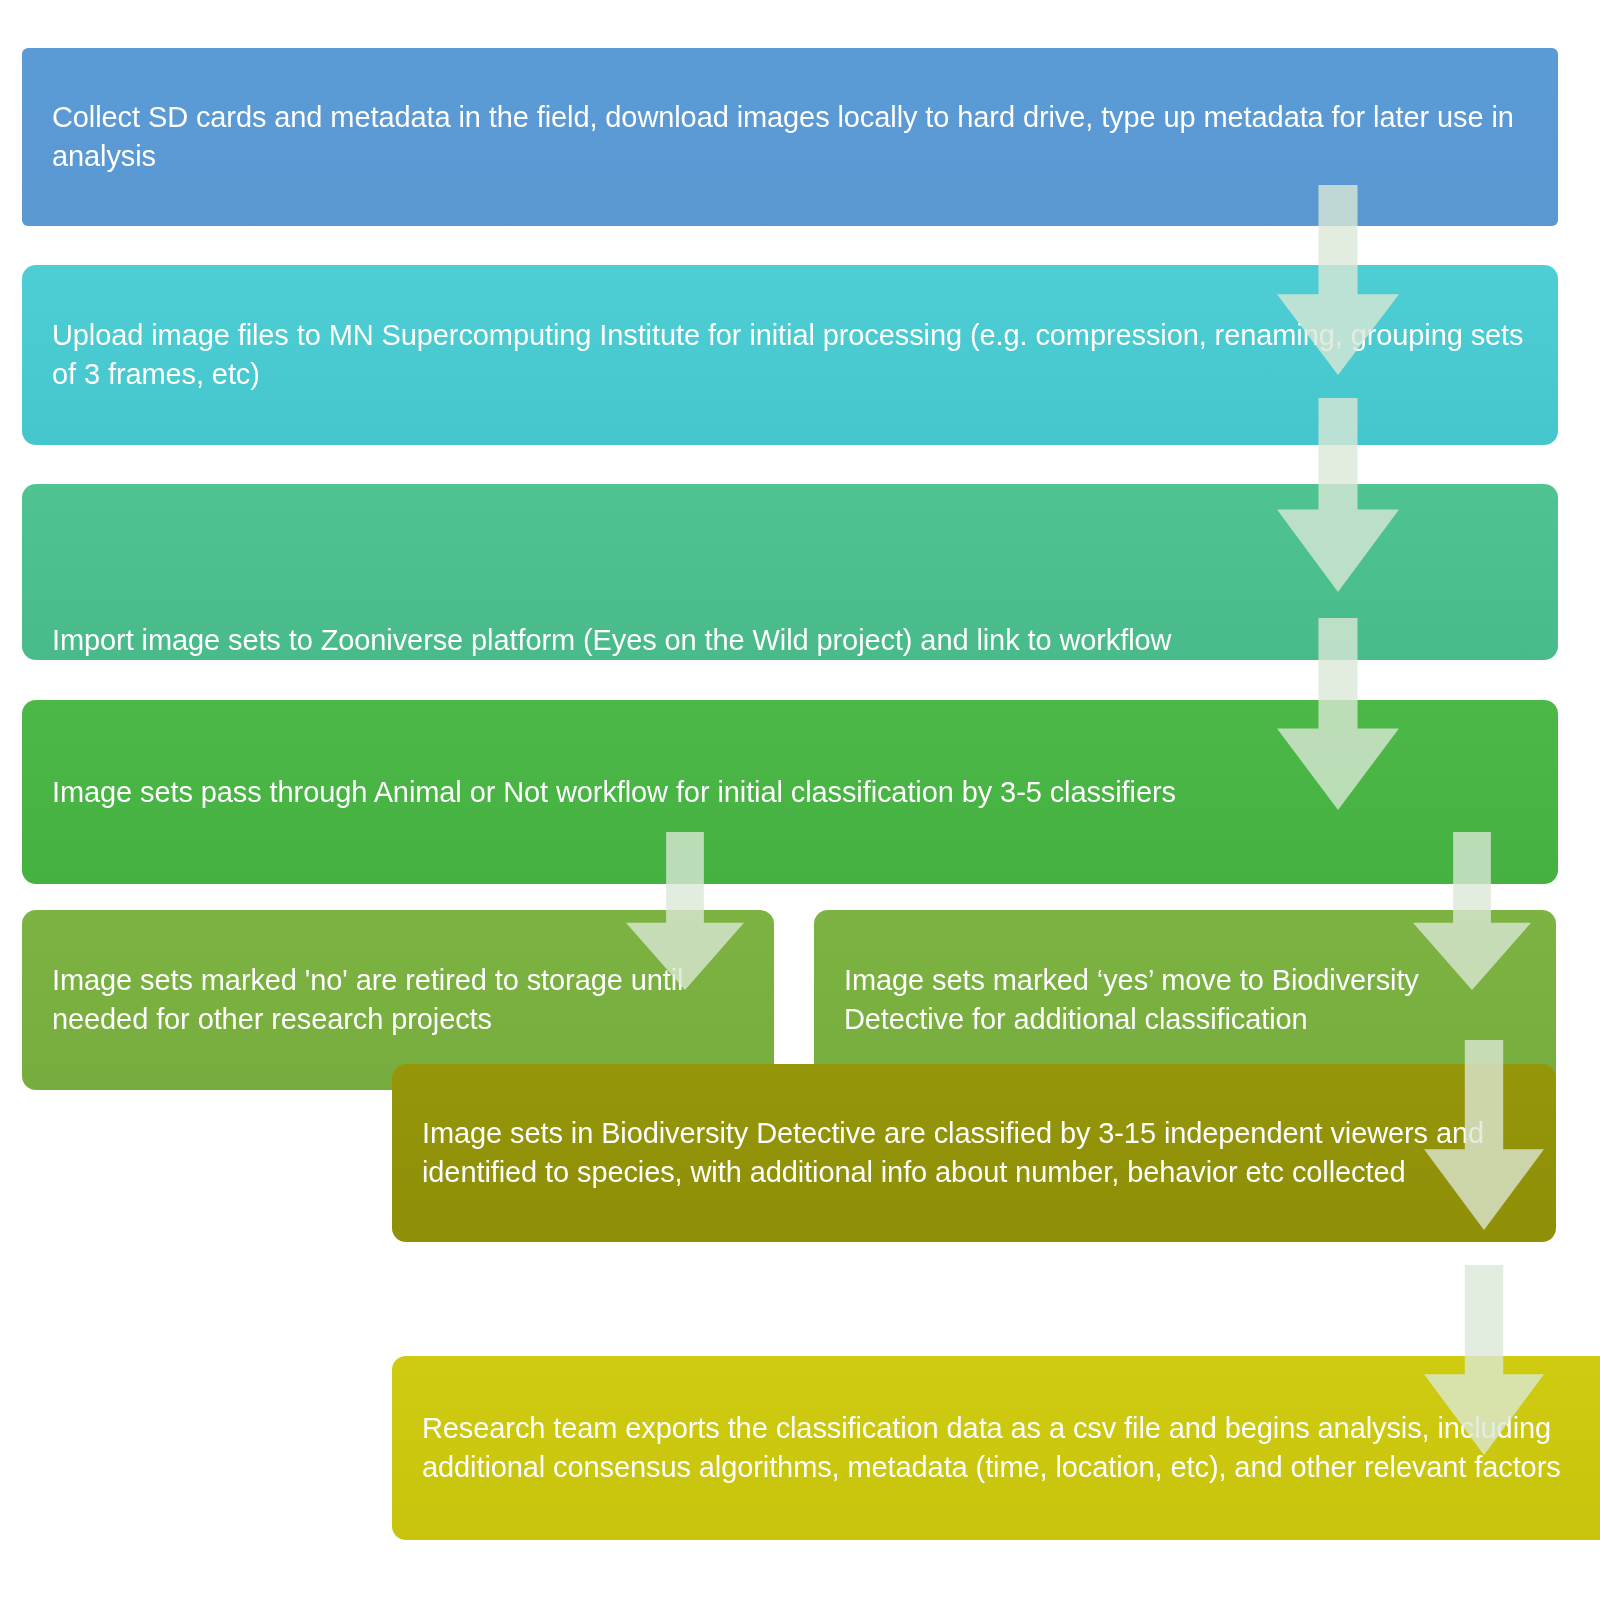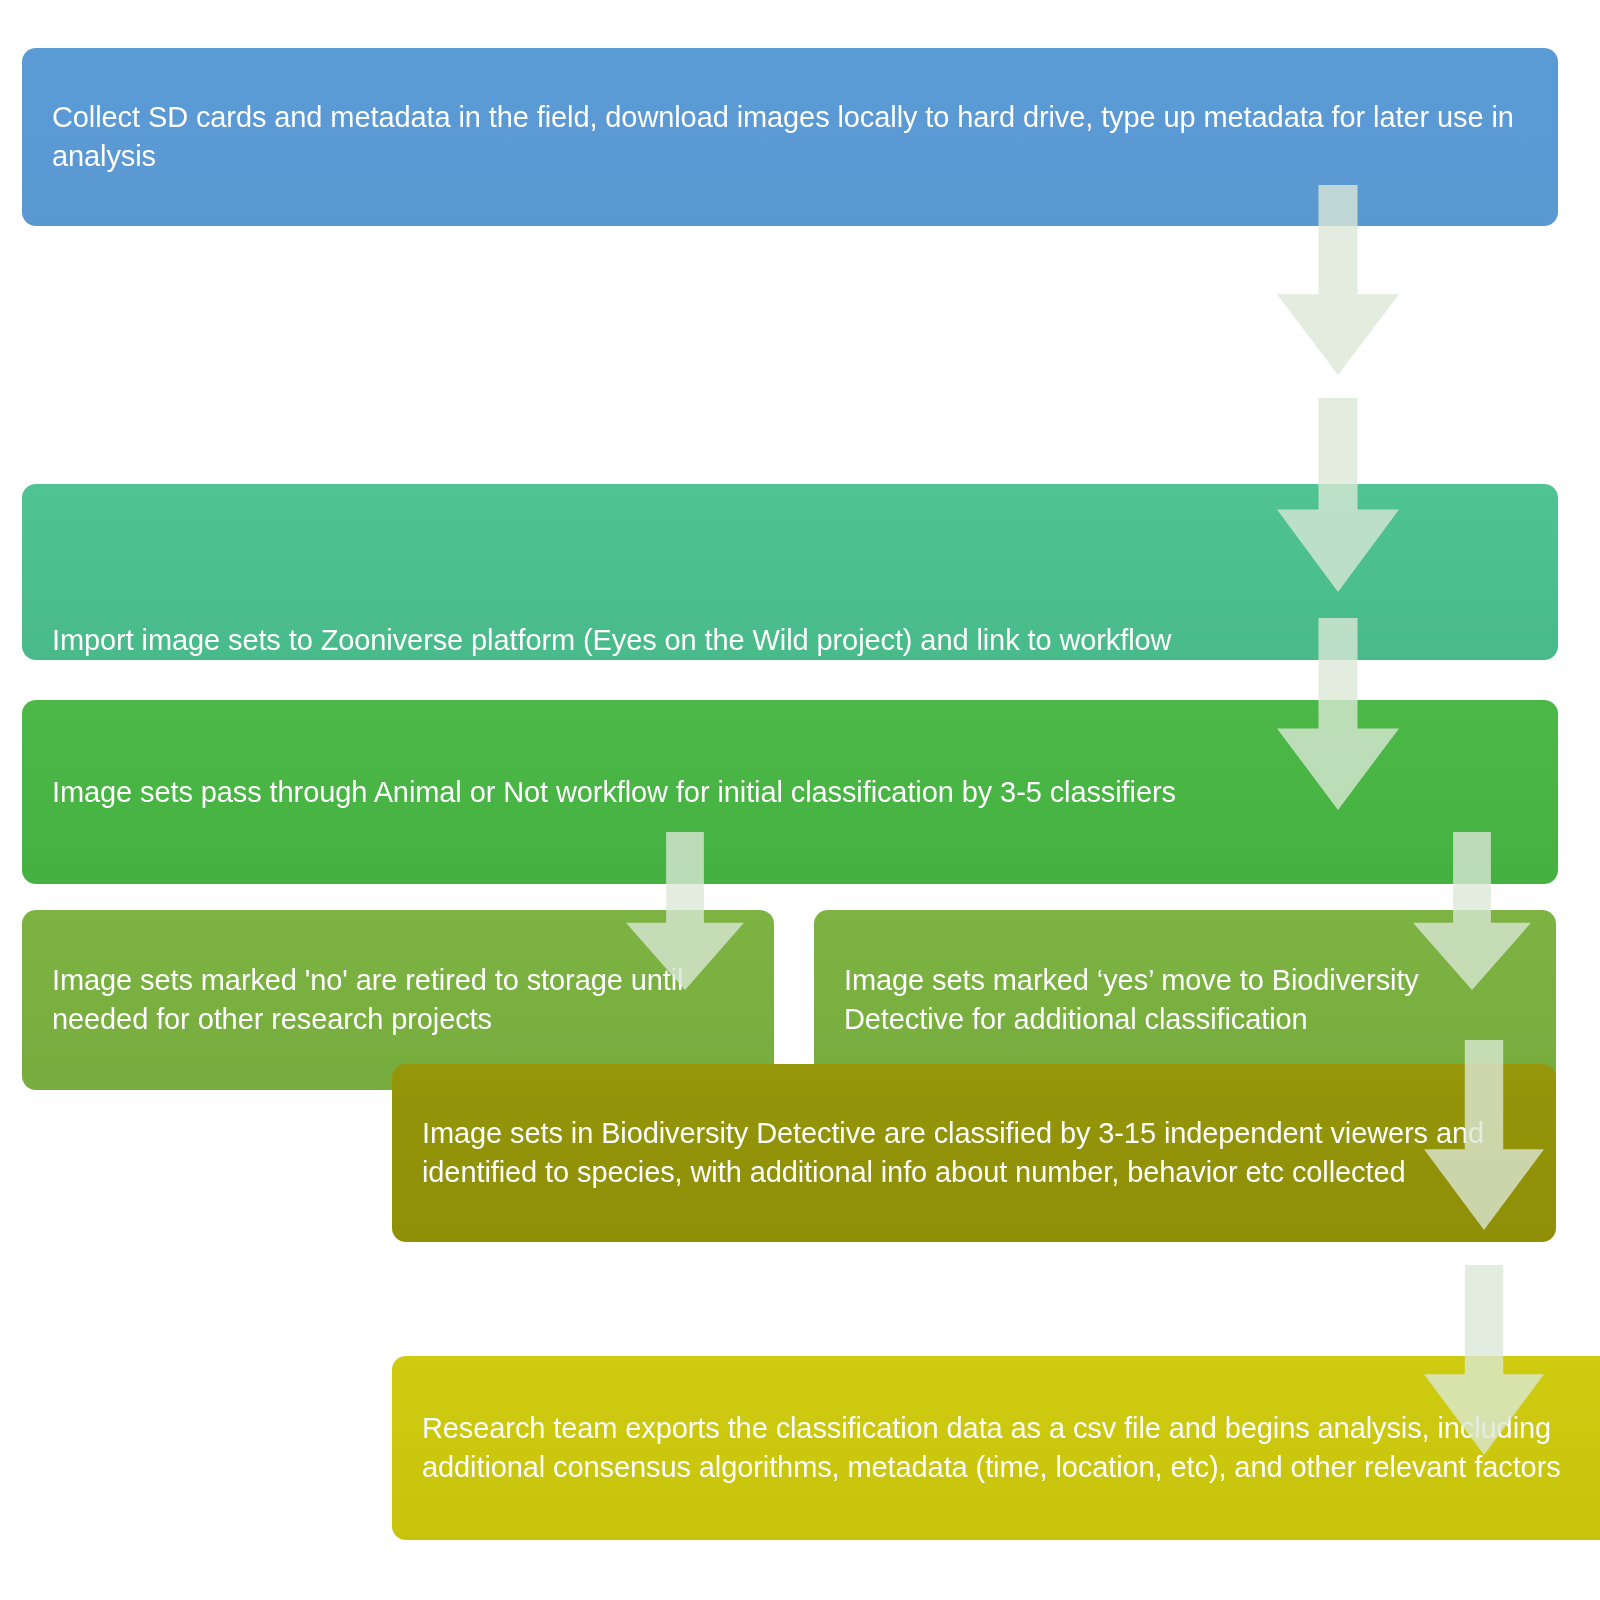--- a/index.html
+++ b/index.html
@@ -30,21 +30,21 @@
     letter-spacing: -0.1px;
     padding: 0 24px 0 30px;
     font-weight: 400;
     color: #ffffff;
     white-space: pre-line;
     text-shadow: 0 0 1px rgba(0,0,0,0.04);
   }
 
   
   #node-collect  { left: 22px;  top: 48px;   width: 1536px; height: 178px;
-                   background: linear-gradient(180deg,#5b9bd5 0%, #5a98d2 100%); }
+                   background: linear-gradient(180deg,#5b9bd5 0%, #5a98d2 100%); border-radius: 6px; }
   #node-upload   { left: 22px;  top: 265px;  width: 1536px; height: 180px;
                    background: linear-gradient(180deg,#4ecdd4 0%, #45c6cd 100%); }
   #node-import   { left: 22px;  top: 484px;  width: 1536px; height: 176px;
                    background: linear-gradient(180deg,#4fc392 0%, #49bb8a 100%); align-items: flex-end; }
   #node-animal   { left: 22px;  top: 700px;  width: 1536px; height: 184px;
                    background: linear-gradient(180deg,#4cb848 0%, #45b141 100%); }
   #node-no       { left: 22px;  top: 910px;  width: 752px;  height: 180px;
                    background: linear-gradient(180deg,#7cb342 0%, #77ad3e 100%); }
   #node-yes      { left: 814px; top: 910px;  width: 742px;  height: 180px;
                    background: linear-gradient(180deg,#7cb342 0%, #77ad3e 100%); }
@@ -70,20 +70,23 @@
 </style>
 </head>
 <body>
 
 <div id="stage">
 
   <div class="node" id="node-collect">
     <div class="label">Collect SD cards and metadata in the field, download images locally to hard drive, type up metadata for later use in analysis</div>
   </div>
 
+  <div class="node" id="node-upload">
+    <div class="label">Upload image files to MN Supercomputing Institute for initial processing (e.g. compression, renaming, grouping sets of 3 frames, etc)</div>
+  </div>
 
   <div class="node" id="node-import">
     <div class="label">Import image sets to Zooniverse platform (Eyes on the Wild project) and link to workflow</div>
   </div>
 
   <div class="node" id="node-animal">
     <div class="label">Image sets pass through Animal or Not workflow for initial classification by 3-5 classifiers</div>
   </div>
 
   <div class="node" id="node-no">

